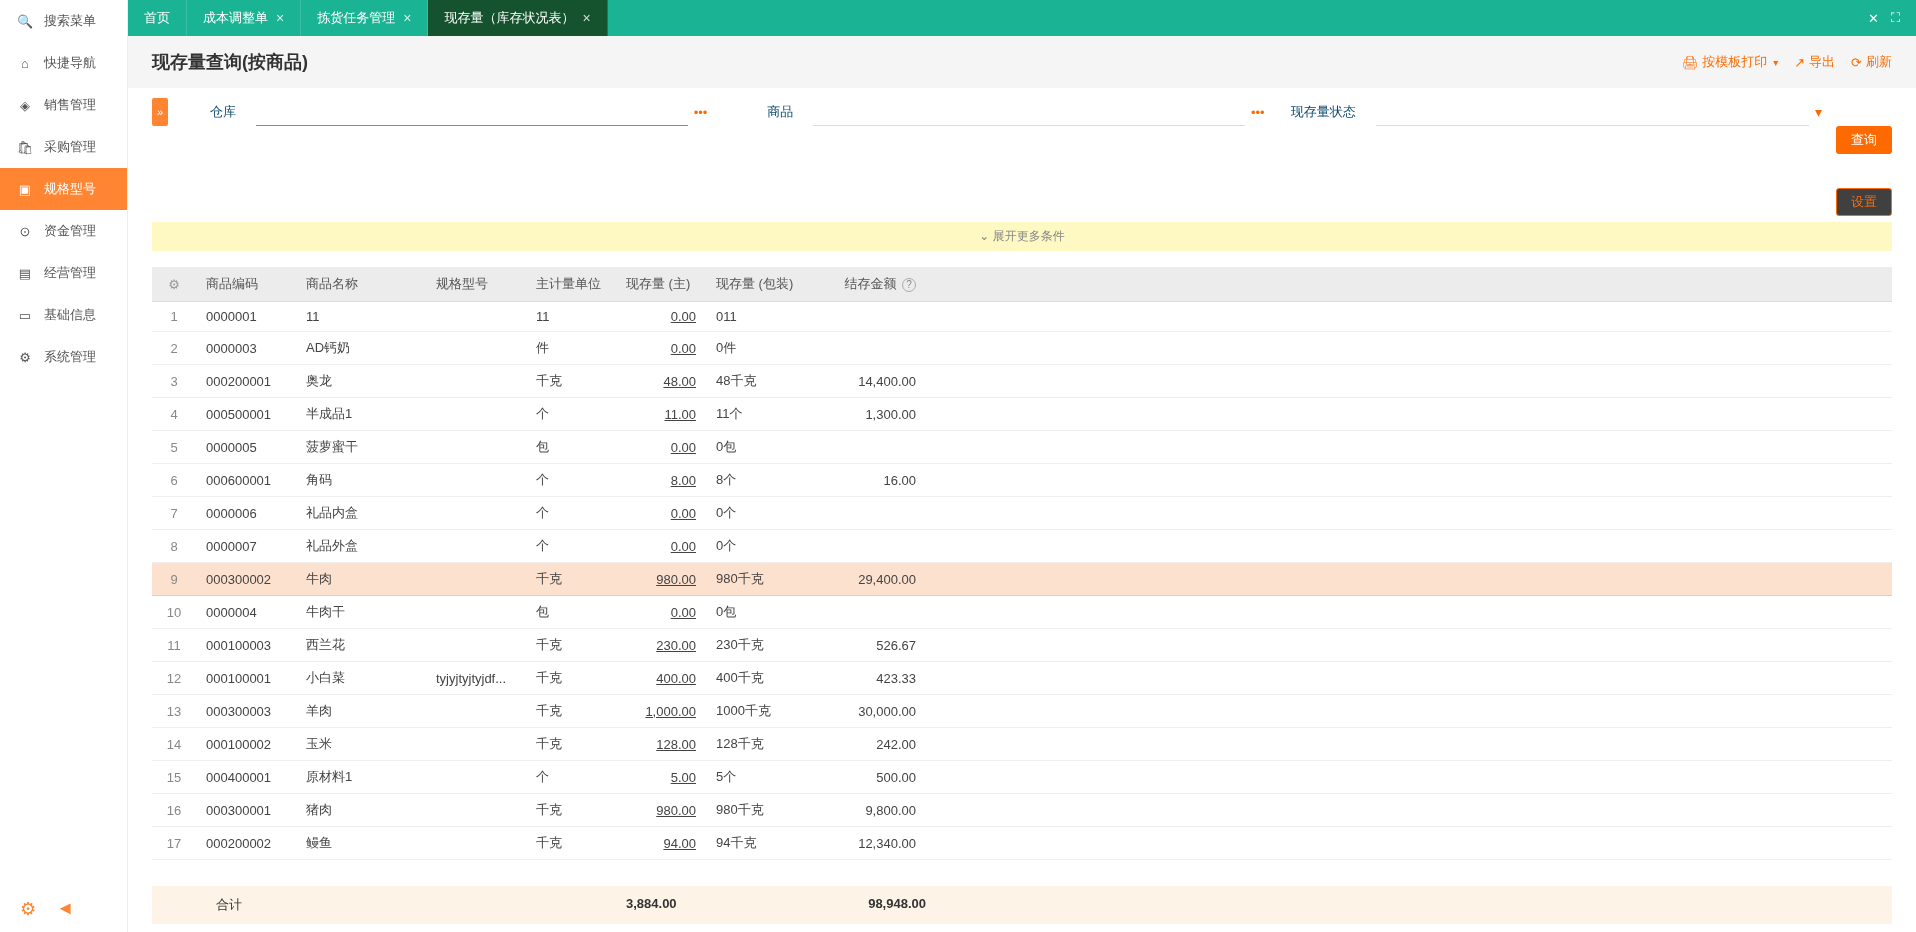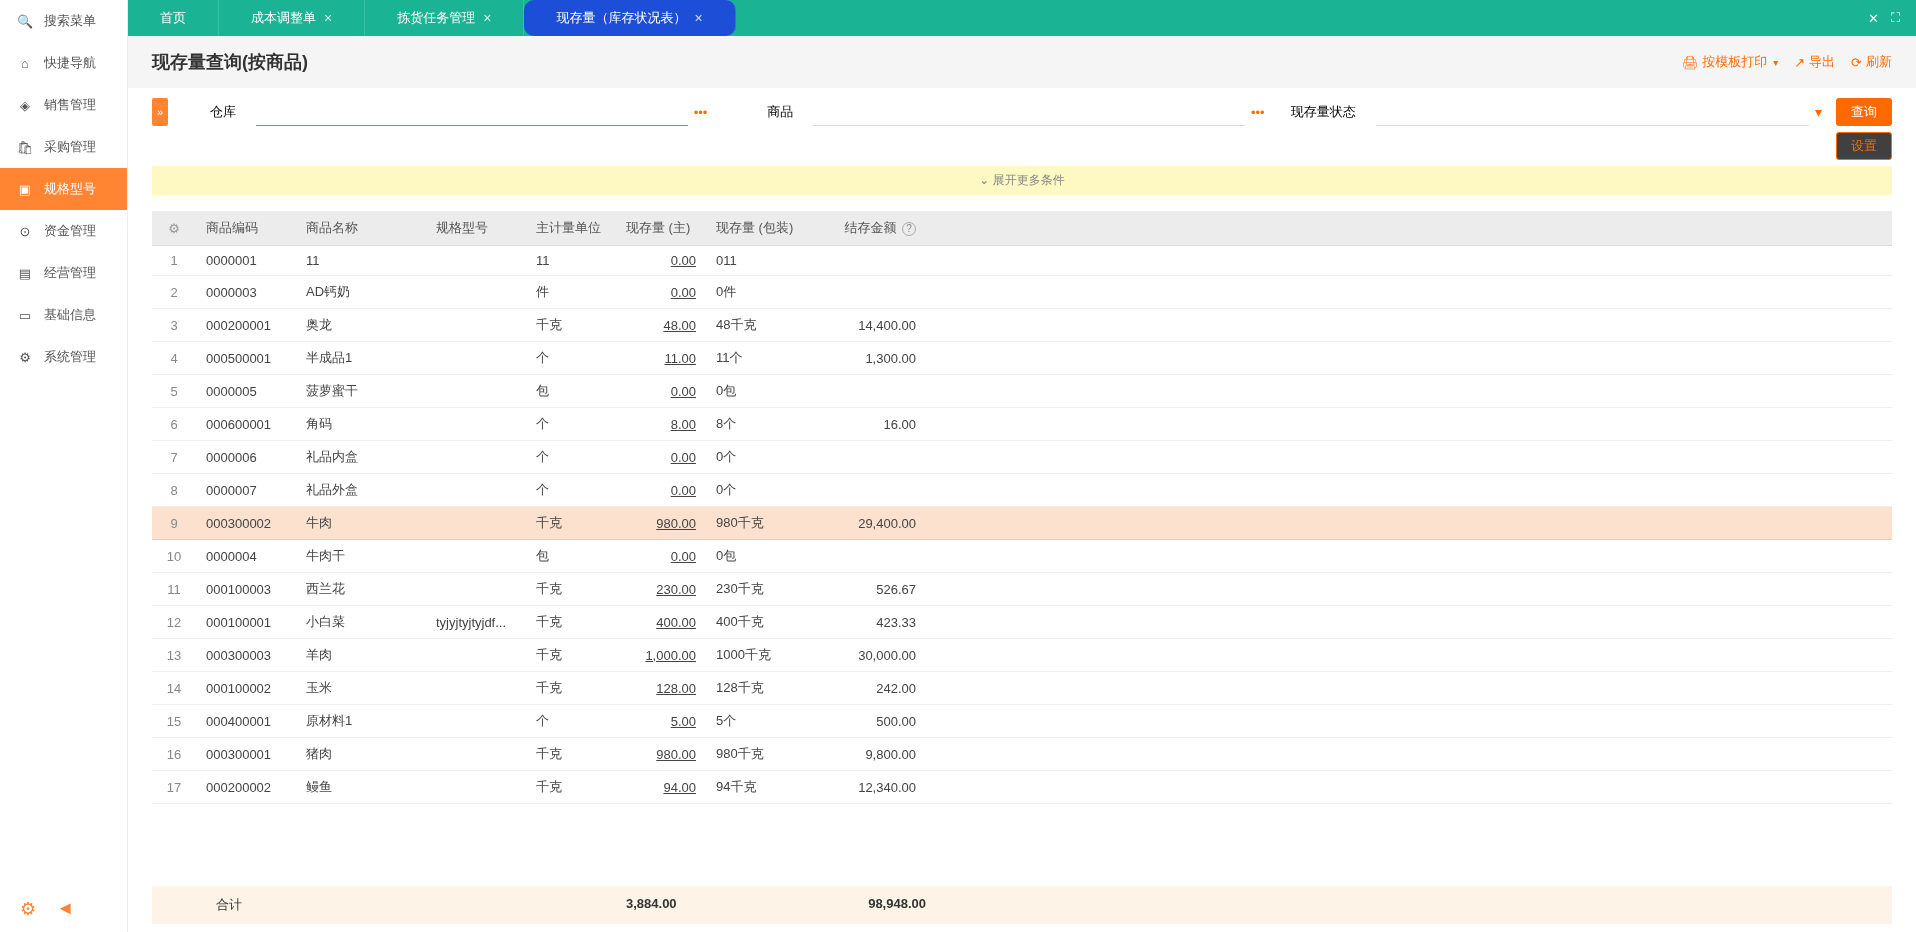--- a/index.html
+++ b/index.html
@@ -13,46 +13,46 @@
     .sidebar-item.active { background: #ff8533; color: #fff; }
     .sidebar-icon { width: 18px; height: 18px; display: inline-flex; align-items: center; justify-content: center; }
     .sidebar-bottom { margin-top: auto; display: flex; gap: 20px; padding: 12px 20px; }
     .sidebar-bottom .mini-icon { color: #ff8533; font-size: 18px; }
     
     
     .main { flex: 1; display: flex; flex-direction: column; overflow: hidden; }
     
     
     .tabs-bar { background: #1ab394; display: flex; align-items: center; height: 36px; color: #fff; }
-    .tab { padding: 0 32px; height: 36px; display: flex; align-items: center; gap: 8px; cursor: pointer; border-right: 1px solid rgba(255,255,255,0.15); }
-    .tab.active { background: #1d4ed8; border-radius: 10px; }
+    .tab { padding: 0 16px; height: 36px; display: flex; align-items: center; gap: 8px; cursor: pointer; border-right: 1px solid rgba(255,255,255,0.15); }
+    .tab.active { background: #14532d; }
     .tab-close { font-size: 14px; opacity: 0.8; }
     .tabs-right { margin-left: auto; display: flex; align-items: center; gap: 12px; padding: 0 16px; }
     .tabs-right span { cursor: pointer; }
     
     
     .page-header { background: #f5f5f5; padding: 14px 24px; display: flex; align-items: center; justify-content: space-between; }
     .page-title { font-size: 18px; color: #333; font-weight: 700; }
     .page-actions { display: flex; align-items: center; gap: 16px; font-size: 13px; }
     .action { display: flex; align-items: center; gap: 4px; cursor: pointer; color: #ff6a00; }
     .action.dropdown::after { content: '▾'; font-size: 10px; margin-left: 2px; }
     
     
     .filter-container { background: #fff; padding: 0 24px; }
     .filter-bar { display: flex; align-items: flex-start; padding: 10px 0 6px; gap: 8px; }
     .collapse-handle { width: 16px; height: 28px; background: #ff8533; color: #fff; display: flex; align-items: center; justify-content: center; cursor: pointer; font-size: 11px; border-radius: 2px; }
     .filter-fields { flex: 1; display: flex; gap: 20px; align-items: center; }
     .filter-field { display: flex; align-items: center; gap: 20px; flex: 1; }
-    .filter-label { color: #000000; min-width: 60px; text-align: right; }
+    .filter-label { color: #0c4a6e; min-width: 60px; text-align: right; }
     .filter-input { flex: 1; border: none; border-bottom: 1px solid #ddd; padding: 6px 4px; font-size: 13px; outline: none; position: relative; }
     .filter-input-wrap { flex: 1; position: relative; display: flex; align-items: center; }
     .filter-ellipsis { color: #ff6a00; font-size: 13px; padding: 0 6px; cursor: pointer; }
     .filter-chevron { color: #ff6a00; font-size: 14px; padding: 0 6px; cursor: pointer; }
     .filter-buttons { display: flex; flex-direction: column; gap: 6px; }
-    .btn { padding: 4px 14px; border-radius: 3px; font-size: 13px; cursor: pointer; border: 1px solid transparent; text-align: center; min-width: 54px; }
+    .btn { padding: 4px 14px; border-radius: 3px; font-size: 13px; cursor: pointer; border: 1px solid transparent; text-align: center; min-width: 54px; margin-top: 28px; }
     .btn-primary { background: #ff6a00; color: #fff; }
     .btn-outline { background: #404040; color: #ff6a00; border: 1px solid #ff6a00; }
     .expand-row { text-align: center; padding: 6px; color: #888; font-size: 12px; background: #fef9c3; cursor: pointer; }
     
     
     .table-wrap { flex: 1; padding: 16px 24px 0; overflow: auto; }
     table { width: 100%; border-collapse: collapse; }
     thead th { background: #ececec; padding: 8px 10px; font-weight: 400; color: #555; text-align: left; border-bottom: 1px solid #ddd; font-size: 13px; }
     thead th:first-child { text-align: center; }
     thead th.col-idx { width: 44px; }

